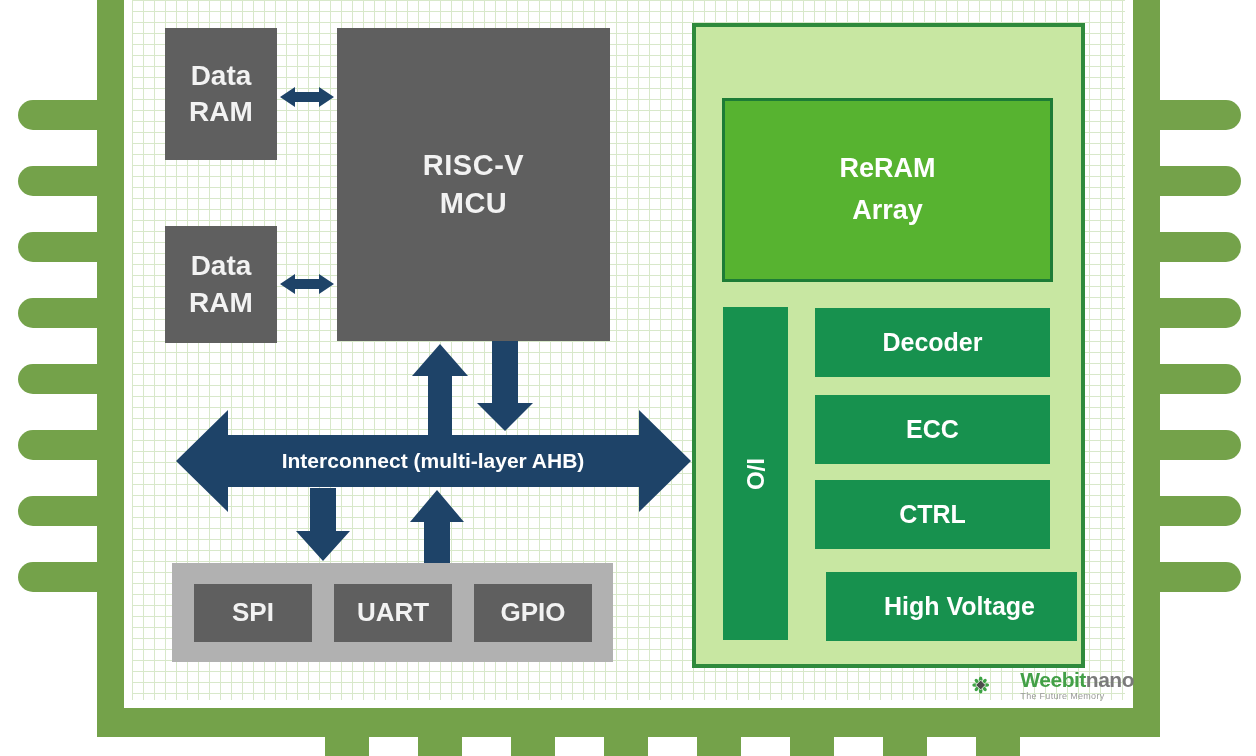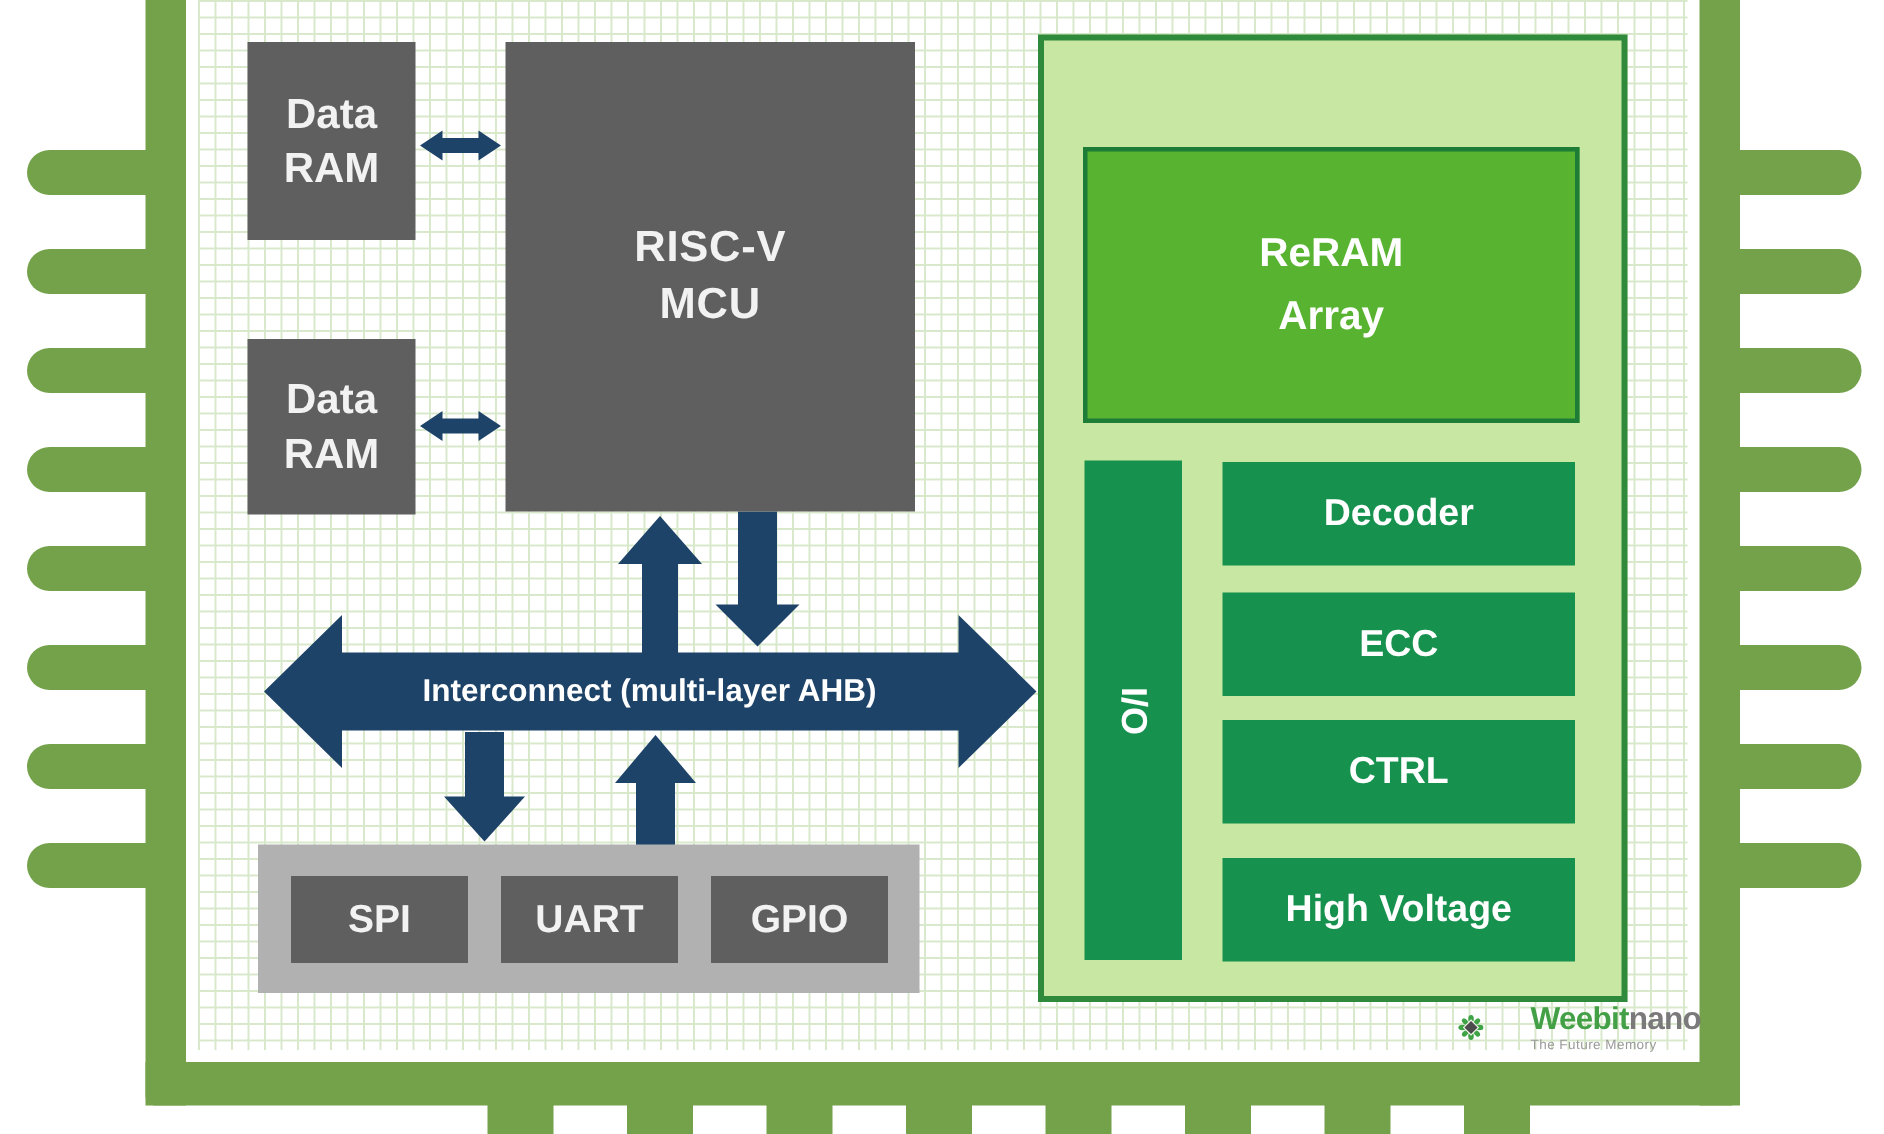--- a/index.html
+++ b/index.html
@@ -162,21 +162,21 @@
     </div>
     <div class="abs green-box" style="left:119px;top:368px;width:235px;height:69px;">
       <span>ECC</span>
     </div>
     <div class="abs green-box" style="left:119px;top:281px;width:235px;height:69px;">
       <span>Decoder</span>
     </div>
     <div class="abs green-box" style="left:119px;top:453px;width:235px;height:69px;">
       <span>CTRL</span>
     </div>
-    <div class="abs green-box" style="left:119px;top:545px;width:235px;height:69px;">
+    <div class="abs green-box" style="left:130px;top:545px;width:235px;height:69px;padding-left:16px;">
       <span>High Voltage</span>
     </div>
   </div>
 
   <div class="abs logo" style="left:972px;top:669px;width:162px;height:38px;gap:27px;">
     <svg width="32" height="32" viewBox="0 0 32 32">
       <g fill="#3da344">
         <ellipse cx="16" cy="5.5" rx="3.4" ry="5"></ellipse>
         <ellipse cx="16" cy="26.5" rx="3.4" ry="5"></ellipse>
         <ellipse cx="5.5" cy="16" rx="5" ry="3.4"></ellipse>

